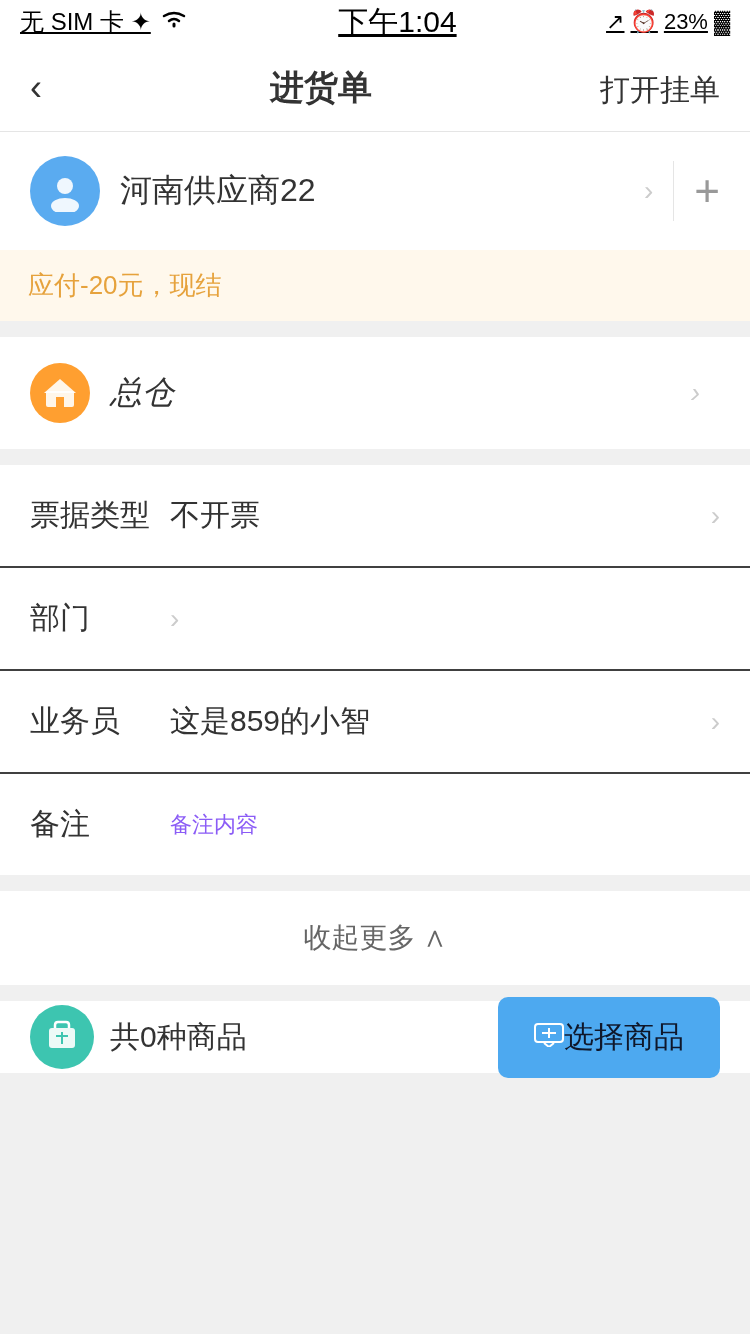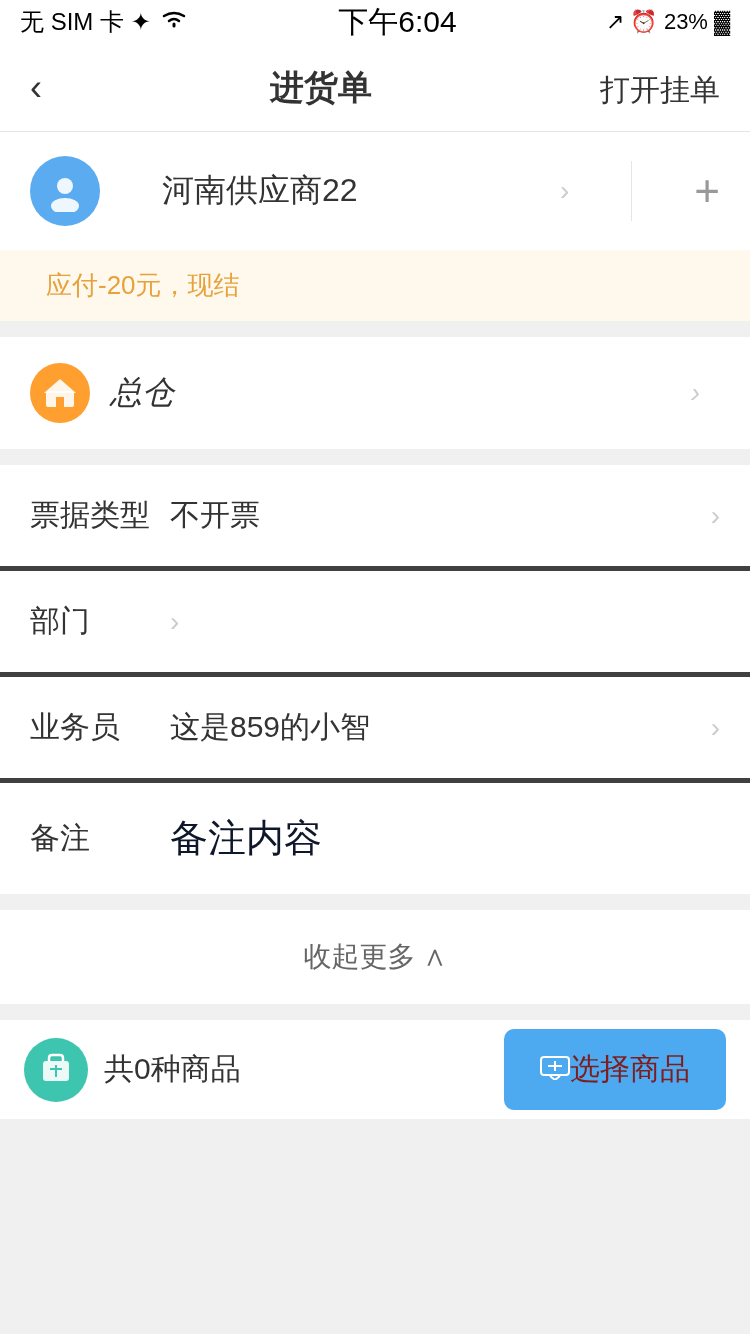--- a/index.html
+++ b/index.html
@@ -15,20 +15,21 @@
     
     .status-bar {
       height: 44px;
       background: #fff;
       display: flex;
       align-items: center;
       justify-content: space-between;
       padding: 0 20px;
       font-size: 24px;
       color: #000;
+      text-decoration: underline;
     }
     .status-left { display: flex; align-items: center; gap: 8px; }
     .status-center { font-size: 30px; font-weight: 500; }
     .status-right { display: flex; align-items: center; gap: 6px; font-size: 22px; }
 
     
     .nav-bar {
       height: 88px;
       background: #fff;
       display: flex;
@@ -53,21 +54,20 @@
       cursor: pointer;
       margin-top: 6px;
     }
 
     
     .supplier-row {
       display: flex;
       align-items: center;
       padding: 24px 30px;
       background: #fff;
-      gap: 42px;
     }
     .supplier-avatar {
       width: 70px;
       height: 70px;
       border-radius: 50%;
       background: #5aabf0;
       display: flex;
       align-items: center;
       justify-content: center;
       margin-right: 20px;
@@ -93,21 +93,21 @@
     .divider-v {
       width: 1px;
       height: 60px;
       background: #e5e5e5;
       margin-right: 20px;
     }
 
     
     .notice-bar {
       background: #fff8ec;
-      padding: 18px 46px;
+      padding: 18px 28px;
       font-size: 26px;
       color: #e6a23c;
       margin-bottom: 16px;
     }
 
     
     .warehouse-row {
       display: flex;
       align-items: center;
       padding: 26px 30px;
@@ -134,41 +134,41 @@
 
     
     .form-section {
       background: #fff;
       margin-bottom: 16px;
     }
     .form-row {
       display: flex;
       align-items: center;
       padding: 30px 30px;
-      border-bottom: 5px solid #404040;
+      border-bottom: 2px solid #404040;
       cursor: pointer;
     }
     .form-row:last-child {
       border-bottom: none;
     }
     .form-label {
       font-size: 30px;
       color: #333;
       width: 140px;
       flex-shrink: 0;
     }
     .form-value {
       flex: 1;
       font-size: 30px;
       color: #333;
     }
     .form-placeholder {
       flex: 1;
-      font-size: 38px;
-      color: #0f172a;
+      font-size: 22px;
+      color: #8b5cf6;
     }
     .form-chevron {
       color: #ccc;
       font-size: 28px;
     }
 
     
     .collapse-row {
       background: #fff;
       display: flex;
@@ -179,41 +179,41 @@
       color: #666;
       margin-bottom: 16px;
       cursor: pointer;
     }
 
     
     .bottom-bar {
       background: #fff;
       display: flex;
       align-items: center;
-      padding: 20px 24px;
-      height: 99px;
+      padding: 20px 30px;
+      height: 72px;
     }
     .product-icon {
       width: 64px;
       height: 64px;
       border-radius: 50%;
       background: #3dc5b0;
       display: flex;
       align-items: center;
       justify-content: center;
       margin-right: 16px;
     }
     .product-count {
       flex: 1;
       font-size: 30px;
       color: #333;
     }
     .select-btn {
       background: #4da9f0;
-      color: #7f1d1d;
+      color: #0f172a;
       font-size: 30px;
       padding: 20px 36px;
       border-radius: 10px;
       display: flex;
       align-items: center;
       gap: 0;
       cursor: pointer;
     }
 
     
@@ -229,21 +229,21 @@
   <div class="status-left">
     <span>无 SIM 卡 ✦</span>
     <span>
       <svg width="30" height="22" viewBox="0 0 30 22">
         <path d="M15 18 Q15 14 15 18" stroke="#000" stroke-width="3" fill="none" stroke-linecap="round"></path>
         <path d="M10 13 Q15 9 20 13" stroke="#000" stroke-width="2.5" fill="none" stroke-linecap="round"></path>
         <path d="M5 8 Q15 2 25 8" stroke="#000" stroke-width="2.5" fill="none" stroke-linecap="round"></path>
       </svg>
     </span>
   </div>
-  <div class="status-center">下午6:04</div>
+  <div class="status-center">下午1:04</div>
   <div class="status-right">
     <span>↗</span>
     <span>⏰</span>
     <span>23%</span>
     <span>▓</span>
   </div>
 </div>
 
 <div class="nav-bar">
   <span class="nav-back">‹</span>

